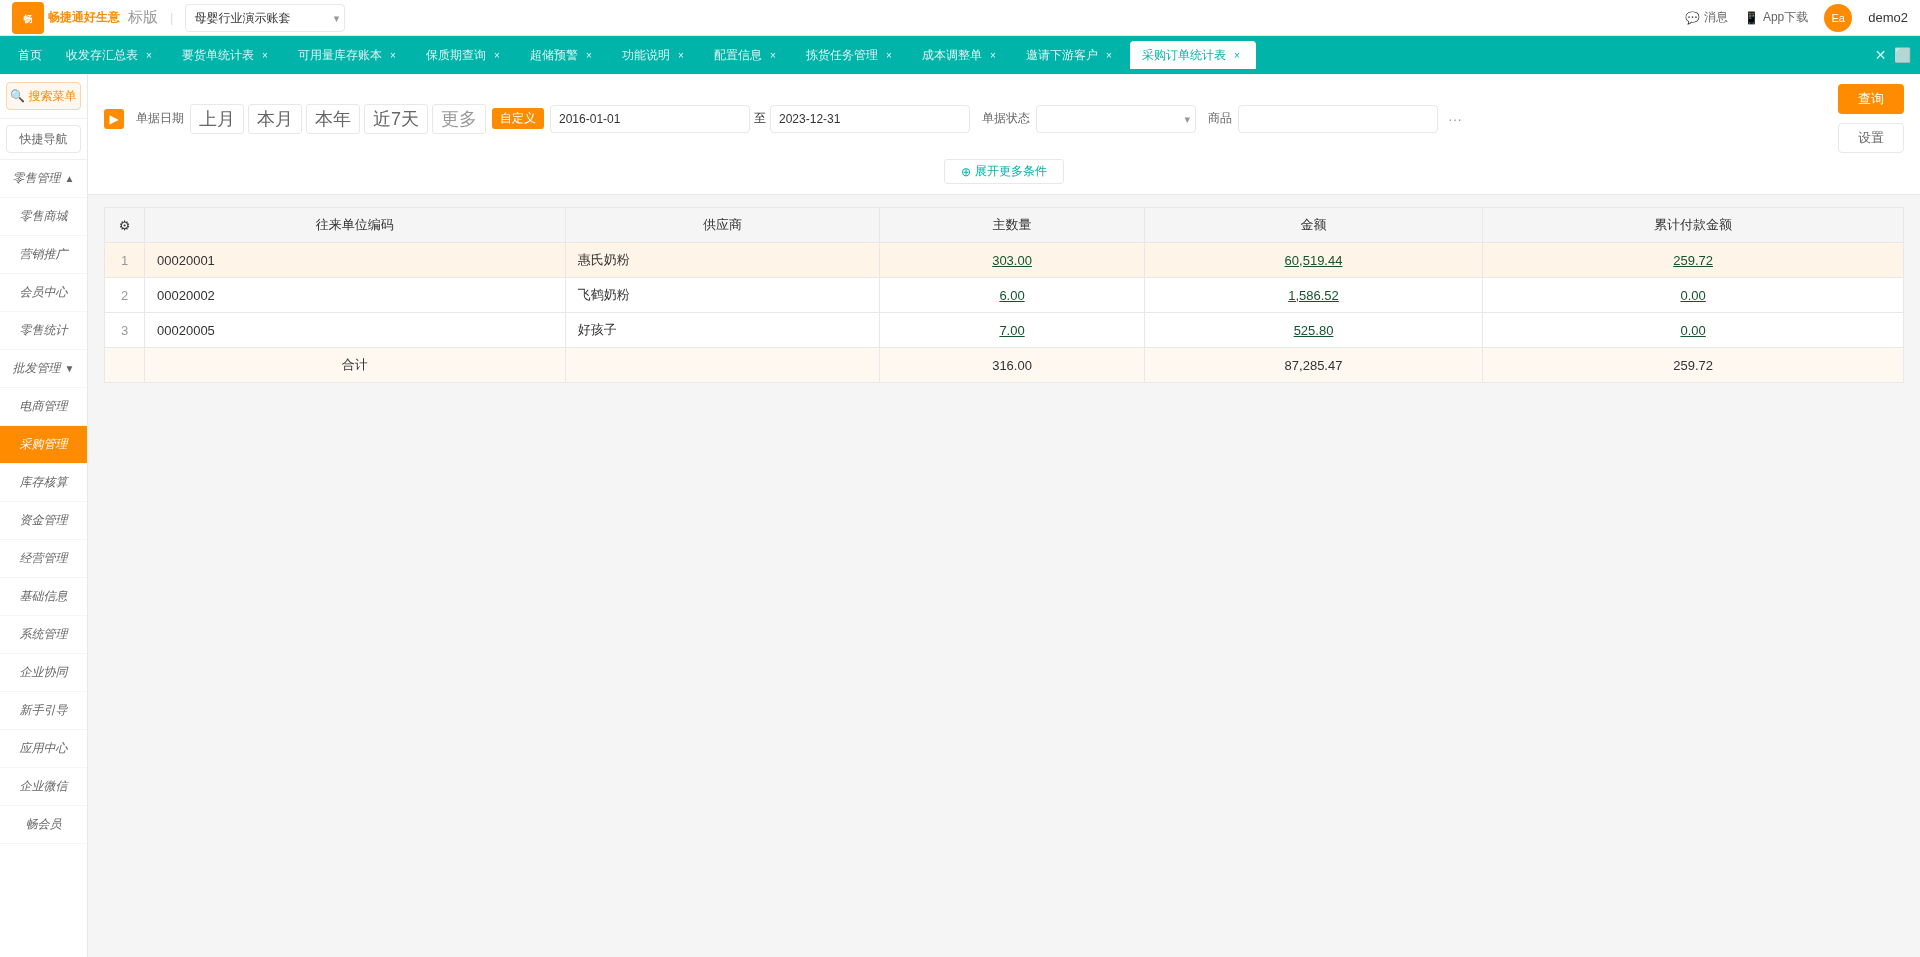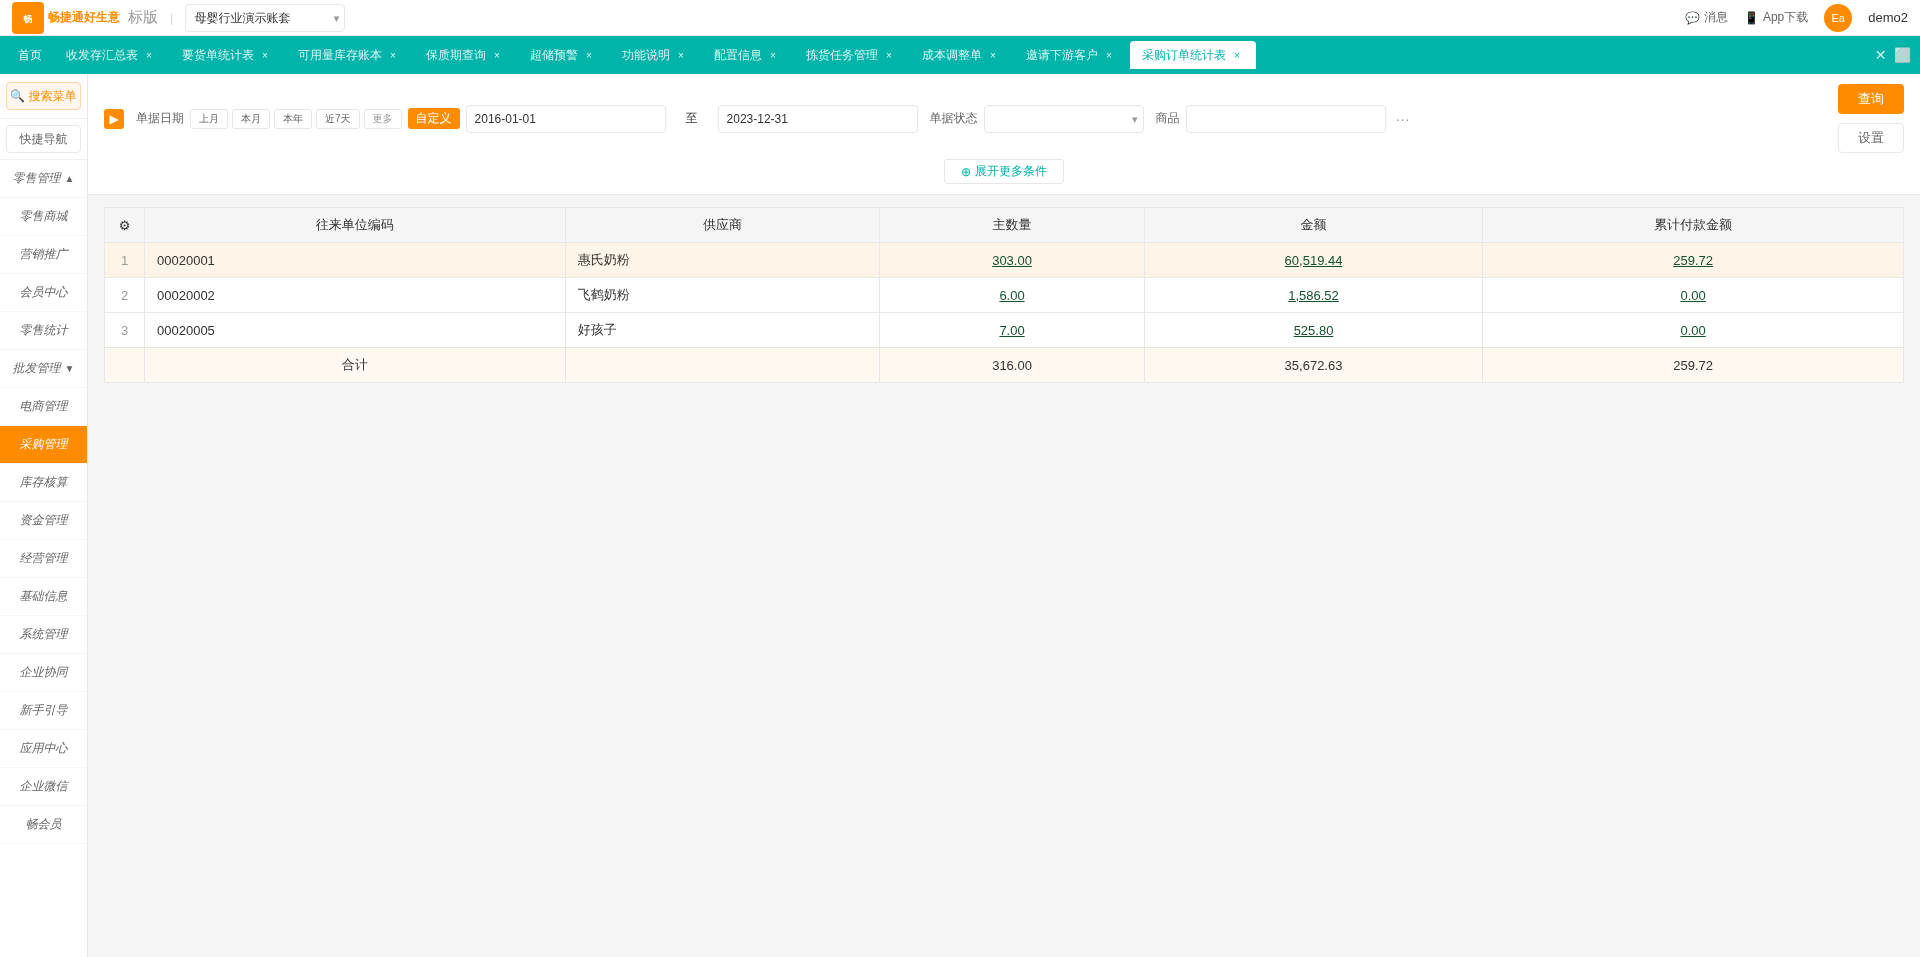--- a/index.html
+++ b/index.html
@@ -45,24 +45,24 @@
     .btn-print { display: flex; align-items: center; gap: 4px; padding: 4px 10px; border: 1px solid #e8e8e8; border-radius: 4px; background: #fff; color: #666; font-size: 12px; cursor: pointer; }
     .btn-export { display: flex; align-items: center; gap: 4px; padding: 4px 10px; border: 1px solid #e8e8e8; border-radius: 4px; background: #fff; color: #666; font-size: 12px; cursor: pointer; }
     .btn-refresh { display: flex; align-items: center; gap: 4px; padding: 4px 10px; border: 1px solid #e8e8e8; border-radius: 4px; background: #fff; color: #666; font-size: 12px; cursor: pointer; }
 
     
     .filter-area { background: #fff; padding: 10px 16px; border-bottom: 1px solid #e8e8e8; }
     .filter-row { display: flex; align-items: center; gap: 12px; flex-wrap: wrap; }
     .filter-item { display: flex; align-items: center; gap: 6px; }
     .filter-label { color: #666; font-size: 12px; white-space: nowrap; }
     .date-shortcuts { display: flex; gap: 4px; }
-    .date-shortcut { padding: 2px 8px; border: 1px solid #e8e8e8; border-radius: 3px; font-size: 10px; color: #666; cursor: pointer; background: #fff; }
+    .date-shortcut { padding: 2px 8px; border: 1px solid #e8e8e8; border-radius: 3px; font-size: 18px; color: #666; cursor: pointer; background: #fff; }
     .date-shortcut.more { color: #999; }
     .date-tag { padding: 2px 8px; background: #ff8c00; color: white; border-radius: 3px; font-size: 12px; }
-    .date-range { display: flex; align-items: center; gap: 20px; font-size: 12px; color: #333; }
+    .date-range { display: flex; align-items: center; gap: 4px; font-size: 12px; color: #333; }
     .filter-select { height: 28px; border: 1px solid #e8e8e8; border-radius: 4px; padding: 0 24px 0 8px; font-size: 12px; color: #333; background: #fff; cursor: pointer; appearance: none; min-width: 120px; position: relative; }
     .select-wrapper { position: relative; display: inline-block; }
     .select-wrapper::after { content: '▾'; position: absolute; right: 6px; top: 50%; transform: translateY(-50%); color: #999; font-size: 11px; pointer-events: none; }
     .filter-input { height: 28px; border: 1px solid #e8e8e8; border-radius: 4px; padding: 0 8px; font-size: 12px; color: #333; background: #fff; min-width: 200px; }
     .btn-query { padding: 4px 20px; background: #ff8c00; color: white; border: none; border-radius: 4px; font-size: 13px; cursor: pointer; height: 30px; }
     .btn-settings { padding: 4px 16px; background: #fff; color: #666; border: 1px solid #e8e8e8; border-radius: 4px; font-size: 13px; cursor: pointer; height: 30px; }
     .filter-expand { display: flex; justify-content: center; padding: 6px 0 0; }
     .expand-btn { display: flex; align-items: center; gap: 4px; color: #00b4aa; font-size: 12px; cursor: pointer; padding: 3px 16px; border: 1px solid #e8e8e8; border-radius: 3px; background: #fff; }
     .filter-actions { display: flex; flex-direction: column; gap: 9px; margin-left: auto; }
 
@@ -335,21 +335,21 @@
             <td class="number-cell">525.80</td>
             <td class="number-cell">0.00</td>
           </tr>
         </tbody>
         <tfoot>
           <tr>
             <td></td>
             <td>合计</td>
             <td></td>
             <td>316.00</td>
-            <td>35,672.63</td>
+            <td>87,285.47</td>
             <td>259.72</td>
           </tr>
         </tfoot>
       </table>
     </div>
 
   </div>
 </div>
 
 </body></html>

